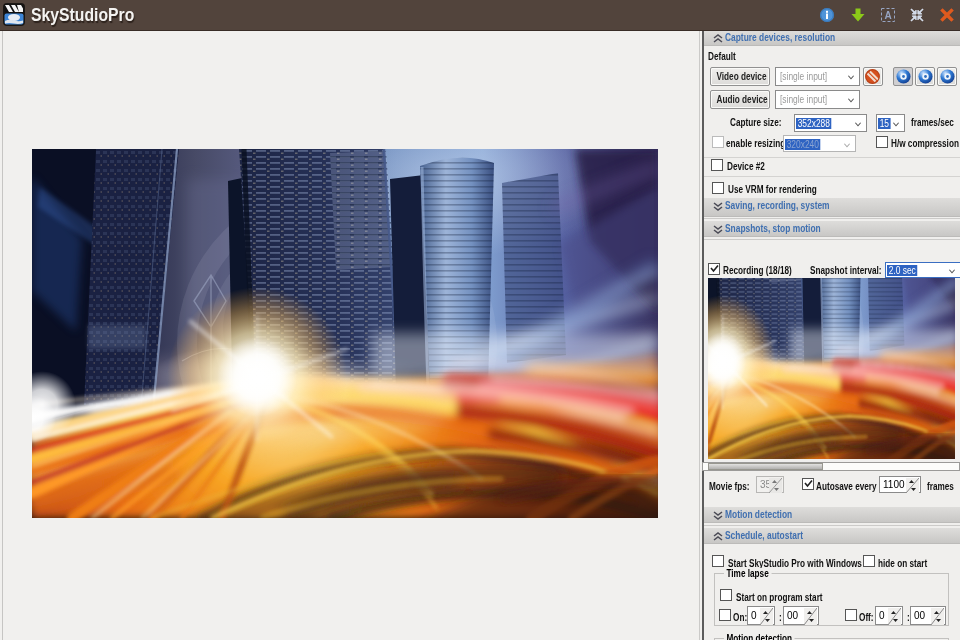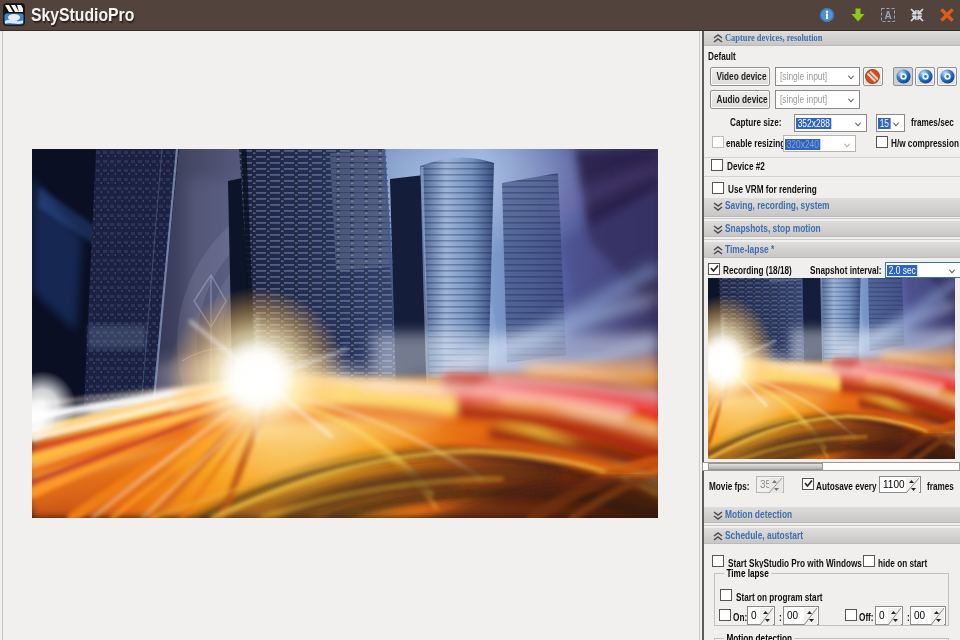--- a/index.html
+++ b/index.html
@@ -311,21 +311,21 @@
     </defs>
   </svg>
   <svg class="photo" style="left:32px;top:118px;" width="626" height="369" viewBox="0 0 626 369">
       <use href="#cityart"></use>
     </svg>
   <div class="split1"></div>
   <div class="split2"></div>
 
   <div class="panel">
 
-    <div class="hdr" style="position:absolute;left:0;top:0;width:256px;font-family:Liberation Serif, serif;">
+    <div class="hdr" style="position:absolute;left:0;top:0;width:256px;">
       <svg width="10" height="9" viewBox="0 0 10 9">
           <path d="M1 4 L5 1 L9 4 M1 8 L5 5 L9 8" fill="none" stroke="#4a4a55" stroke-width="1.5"></path>
         </svg>
       <span class="cap">Capture devices, resolution</span>
     </div>
 
     <b class="lbl" style="left:4px;top:20px;">Default</b>
 
     <div class="btn" style="left:6px;top:36px;width:60px;line-height:17px;"><span>Video device</span></div>
     <div class="combo" style="left:71px;top:36px;width:85px;">
@@ -417,26 +417,20 @@
     <div style="position:absolute;left:0;top:187px;width:256px;border-top:1px solid #cccbc9;"></div>
 
     <div class="hdr" style="position:absolute;left:0;top:190px;width:264px;height:16px;">
       <svg width="10" height="9" viewBox="0 0 10 9" style="top:3.5px;">
           <path d="M1 1 L5 4 L9 1 M1 5 L5 8 L9 5" fill="none" stroke="#4a4a55" stroke-width="1.5"></path>
         </svg>
       <span class="cap" style="top:1.5px;">Snapshots, stop motion</span>
     </div>
     <div style="position:absolute;left:0;top:208px;width:256px;border-top:1px solid #cccbc9;"></div>
 
-    <div class="hdr" style="position:absolute;left:0;top:211px;width:256px;height:16px;">
-      <svg width="10" height="9" viewBox="0 0 10 9" style="top:3.5px;">
-          <path d="M1 4 L5 1 L9 4 M1 8 L5 5 L9 8" fill="none" stroke="#4a4a55" stroke-width="1.5"></path>
-        </svg>
-      <span class="cap" style="top:1.5px;">Time-lapse *</span>
-    </div>
 
     <span class="cb" style="left:4px;top:232px;">
         <svg width="11" height="11" viewBox="0 0 11 11">
           <path d="M2 5 L4.5 8 L9 2.5" fill="none" stroke="#222" stroke-width="1.6"></path>
         </svg>
       </span>
     <b class="lbl" style="left:19px;top:234px;">Recording (18/18)</b>
     <b class="lbl" style="left:106px;top:234px;">Snapshot interval:</b>
     <div class="combo" style="left:181px;top:231px;width:76px;height:16px;border-color:#3a6ec2;">
       <span class="tx sel" style="left:1px;top:2px;padding:0 2px;">2.0 sec</span>

